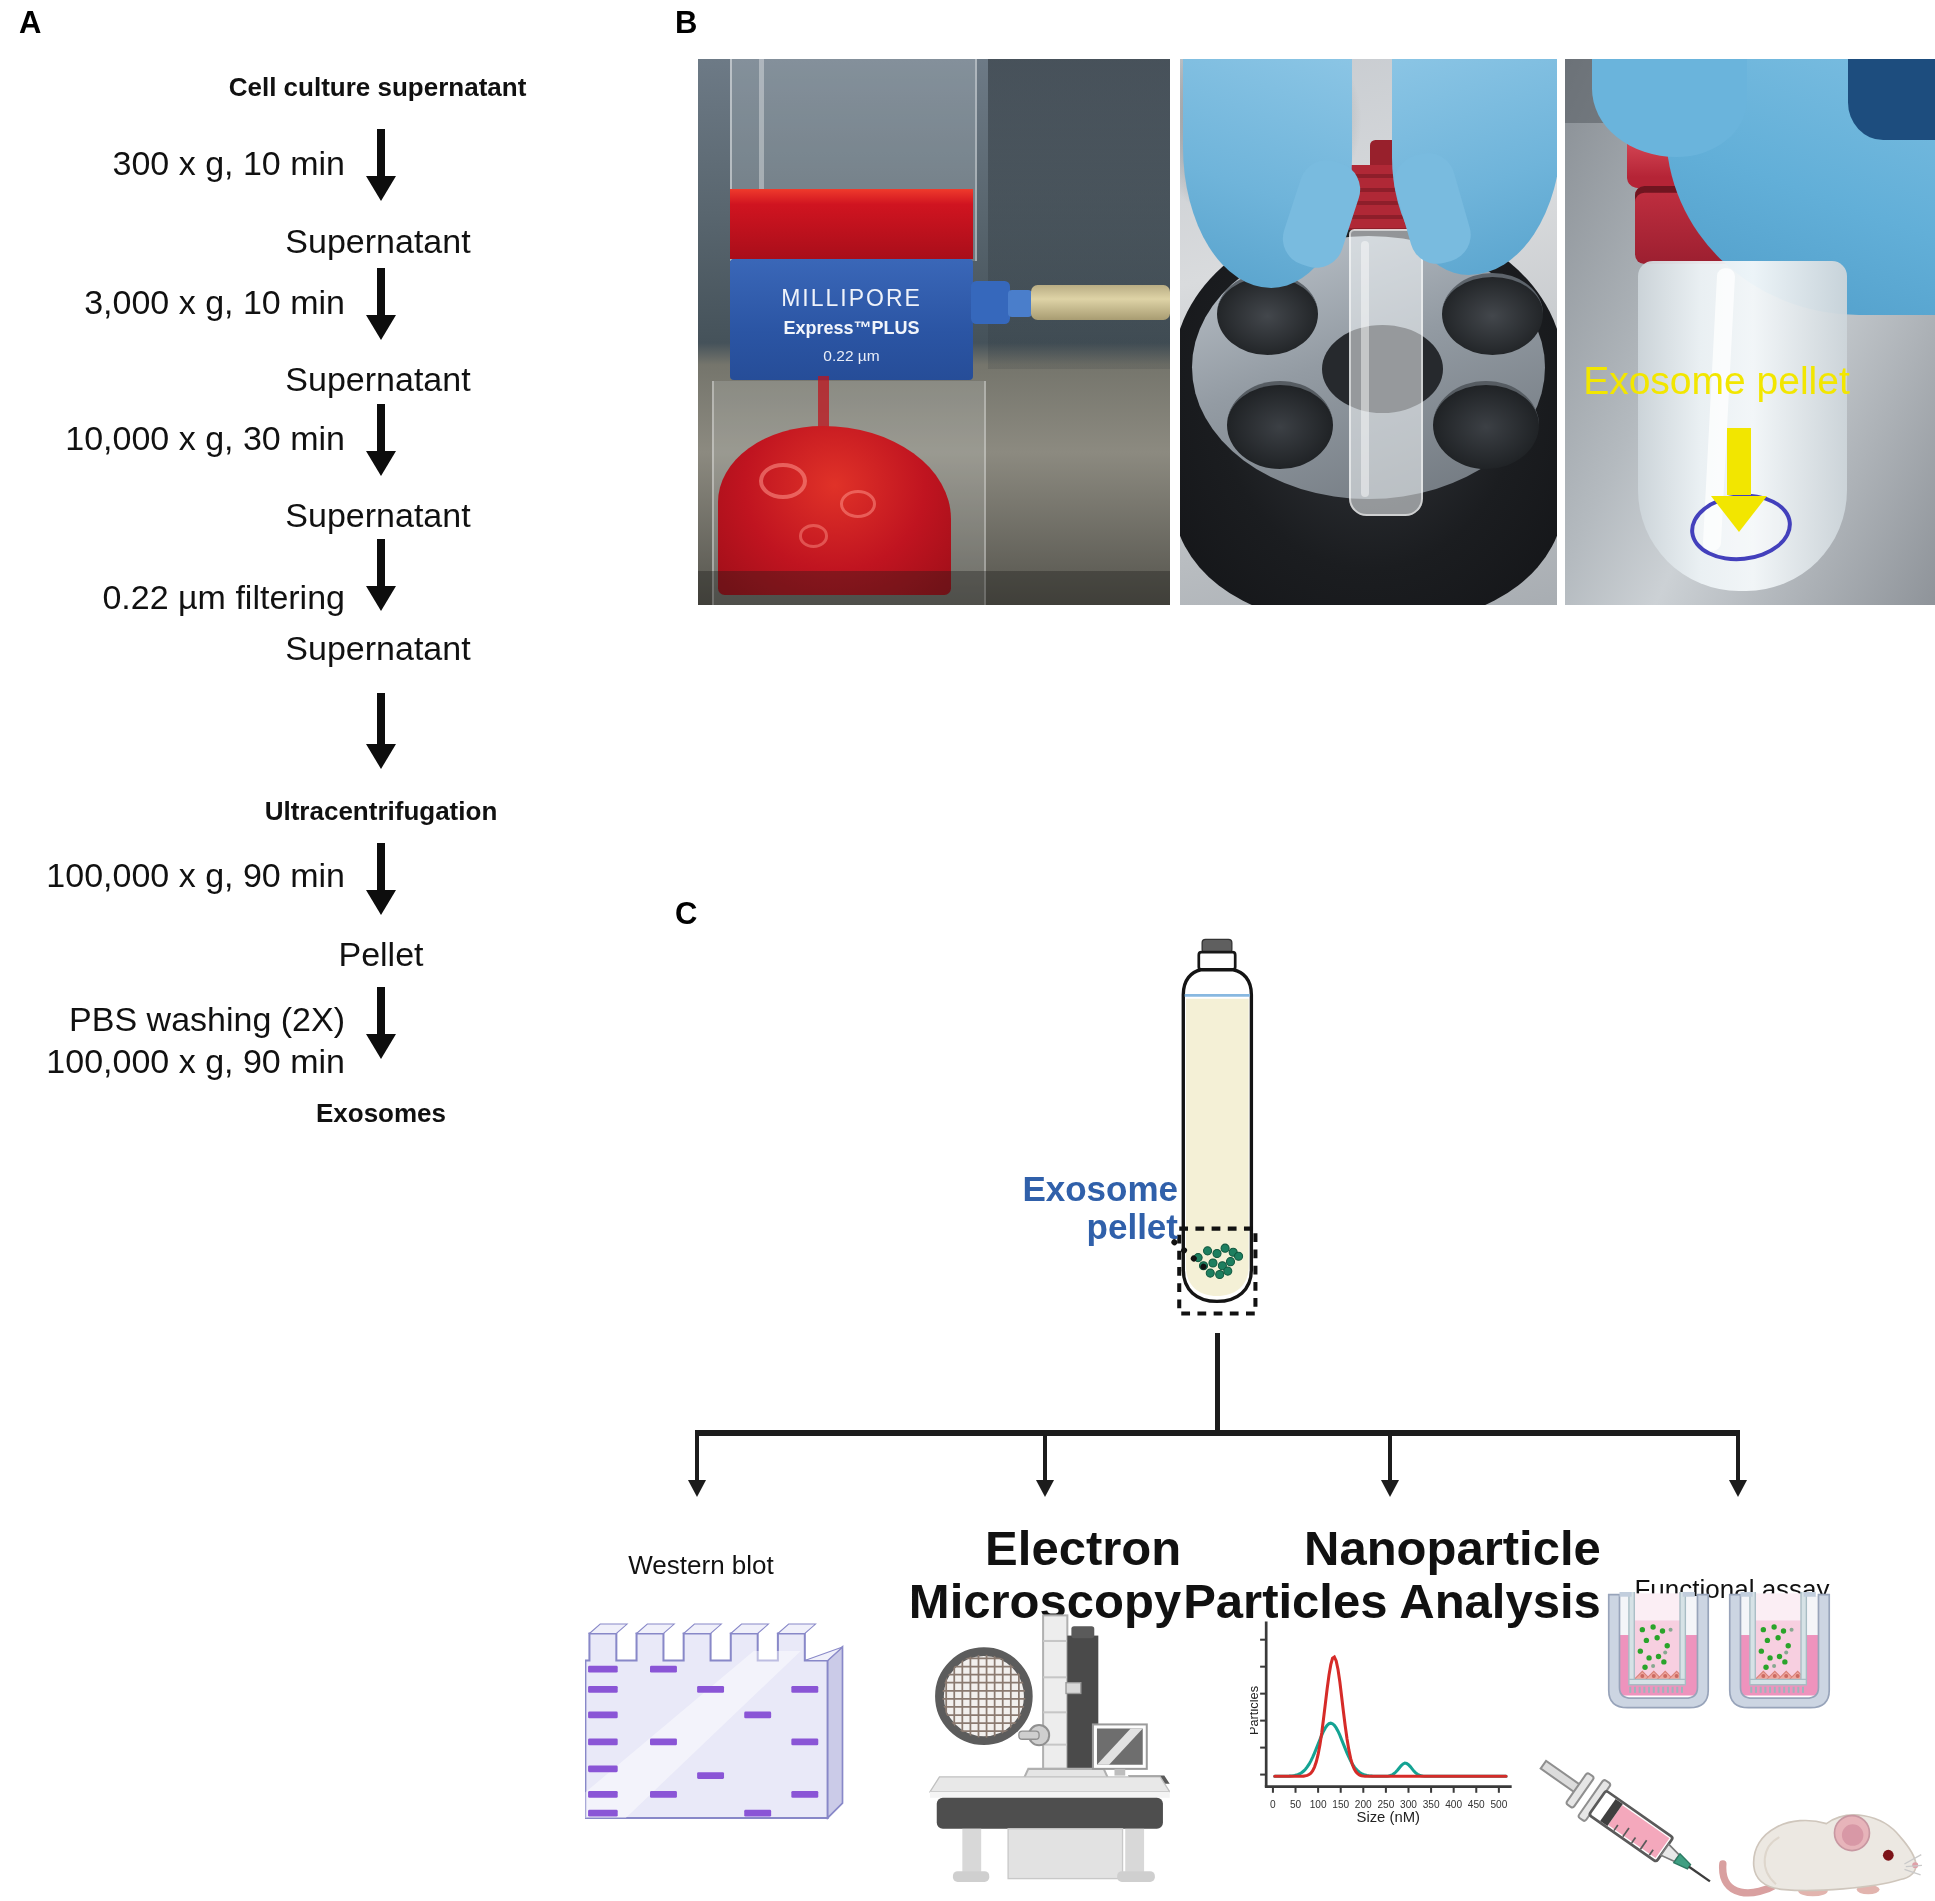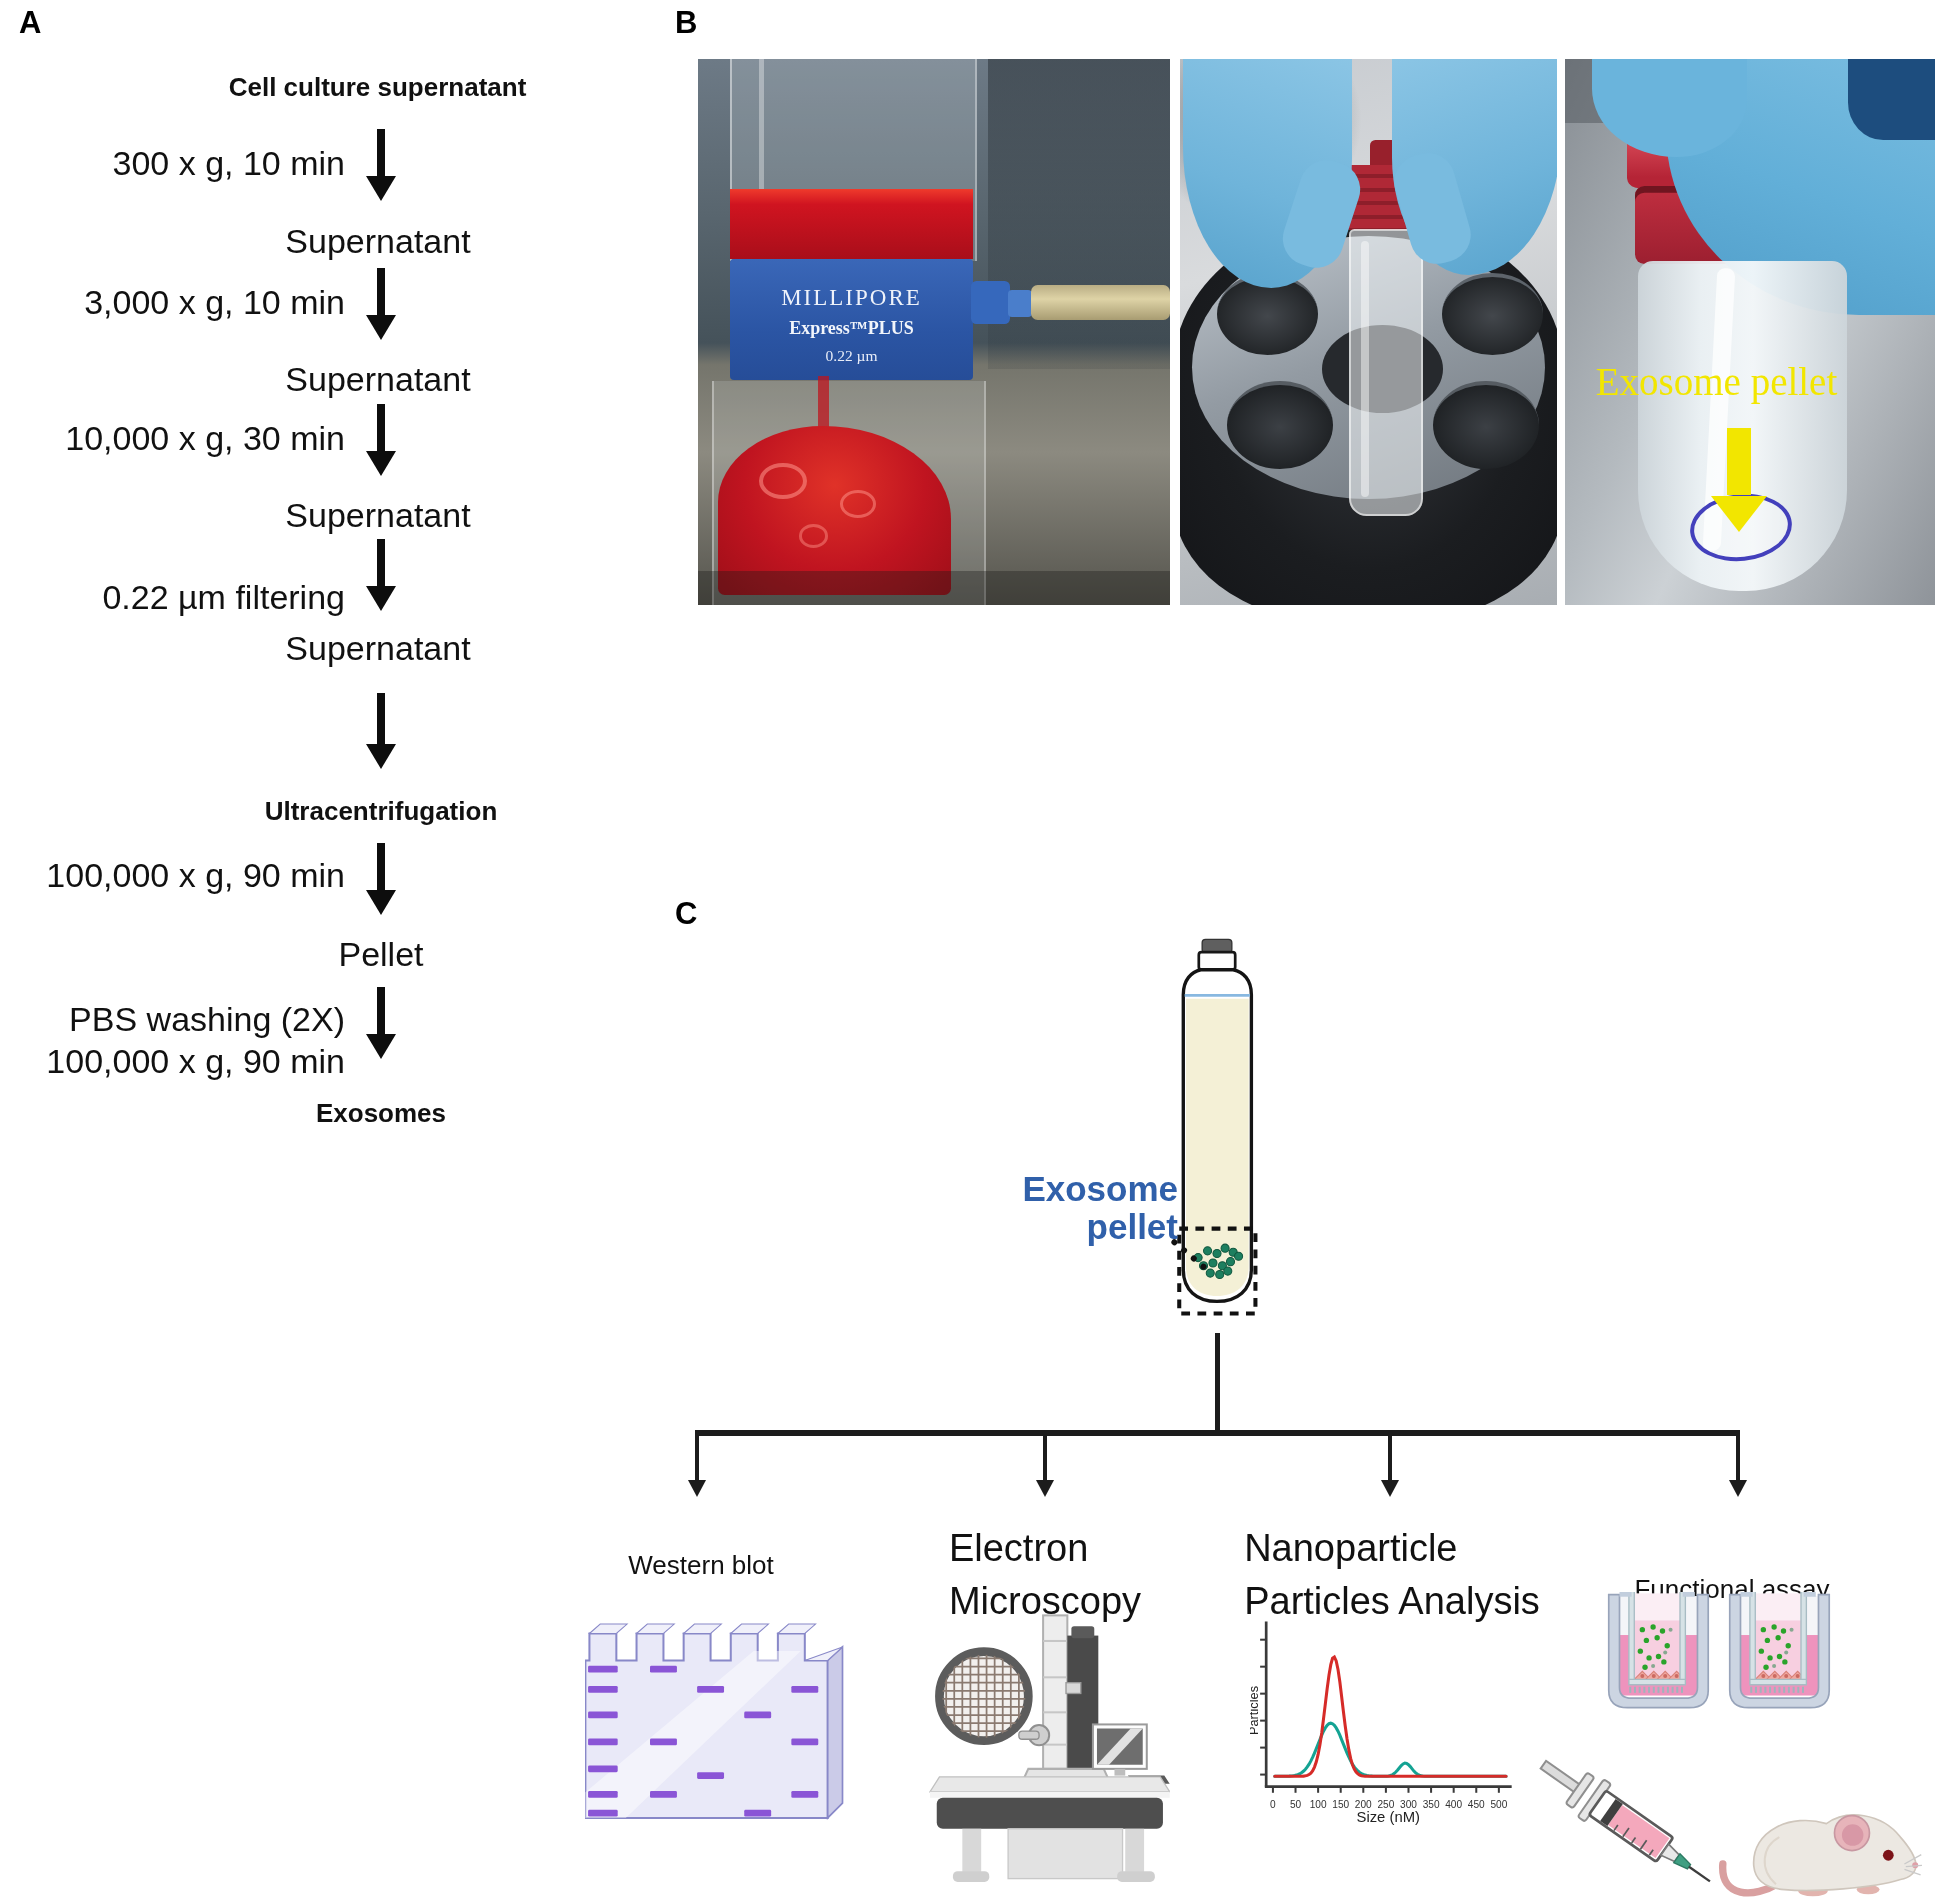--- a/index.html
+++ b/index.html
@@ -12,23 +12,23 @@
   .cond{text-align:right;width:345px;left:0;}
   .res{text-align:center;}
   
   .farrow{position:absolute;width:8px;background:#0d0d0d;}
   .farrow::after{content:"";position:absolute;top:100%;left:50%;transform:translateX(-50%);
     width:0;height:0;border:15px solid transparent;border-bottom:0;border-top:25.6px solid #0d0d0d;}
   
   .barrow{position:absolute;width:4px;background:#1c1c1c;}
   .barrow::after{content:"";position:absolute;top:100%;left:50%;transform:translateX(-50%);
     width:0;height:0;border:9.4px solid transparent;border-bottom:0;border-top:17.5px solid #1c1c1c;}
-  .photo{position:absolute;overflow:hidden;background:#000000;font-family:Liberation Serif, serif;}
+  .photo{position:absolute;overflow:hidden;background:#000000;}
   .assay1{position:absolute;font-size:26px;font-weight:400;text-align:center;white-space:nowrap;transform:translateX(-50%);}
-  .assay2{position:absolute;font-size:38px;line-height:53px;text-align:left;white-space:nowrap;transform:translateX(-50%);}
+  .assay2{position:absolute;font-size:49px;line-height:53px;text-align:right;white-space:nowrap;transform:translateX(-50%);font-weight:bold;}
   svg{display:block;}
 </style>
 </head>
 <body>
 
 <div class="fig">
 
   <div class="plabel" style="left:19px;top:5.4px;">A</div>
 
   <div class="ftb" style="left:108px;top:66px;width:539px;text-align:center;">Cell culture supernatant</div>

